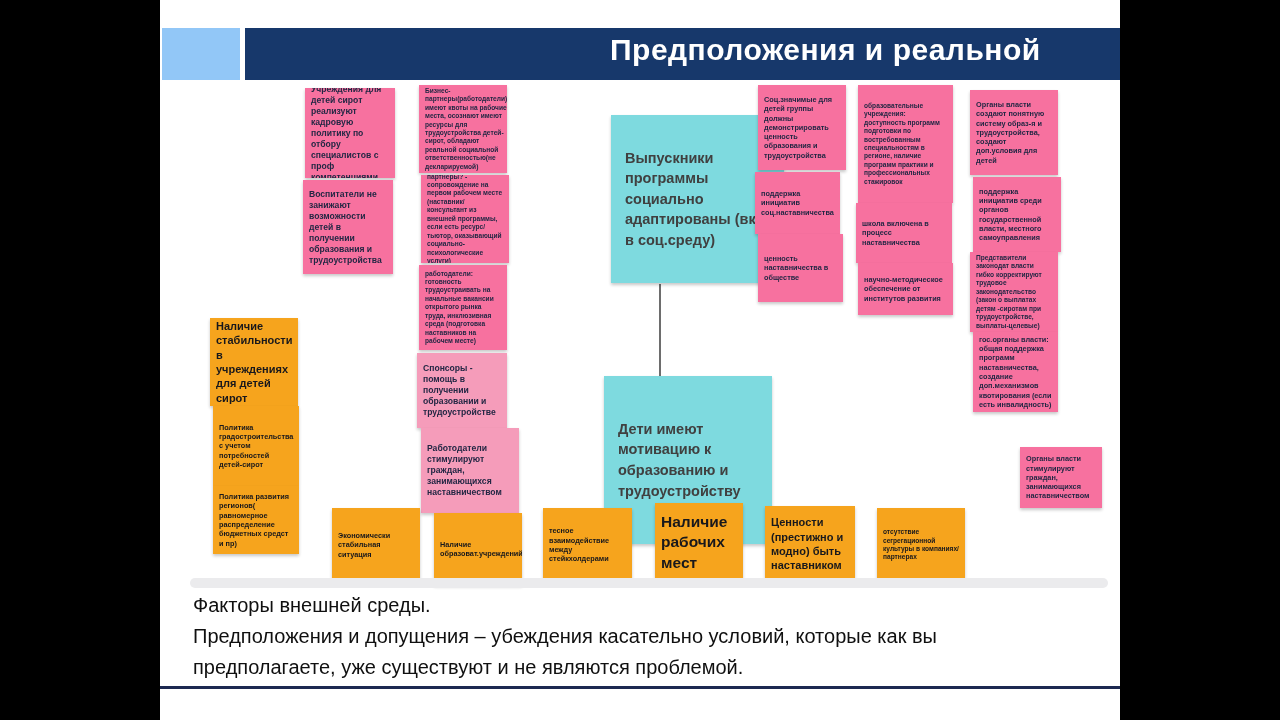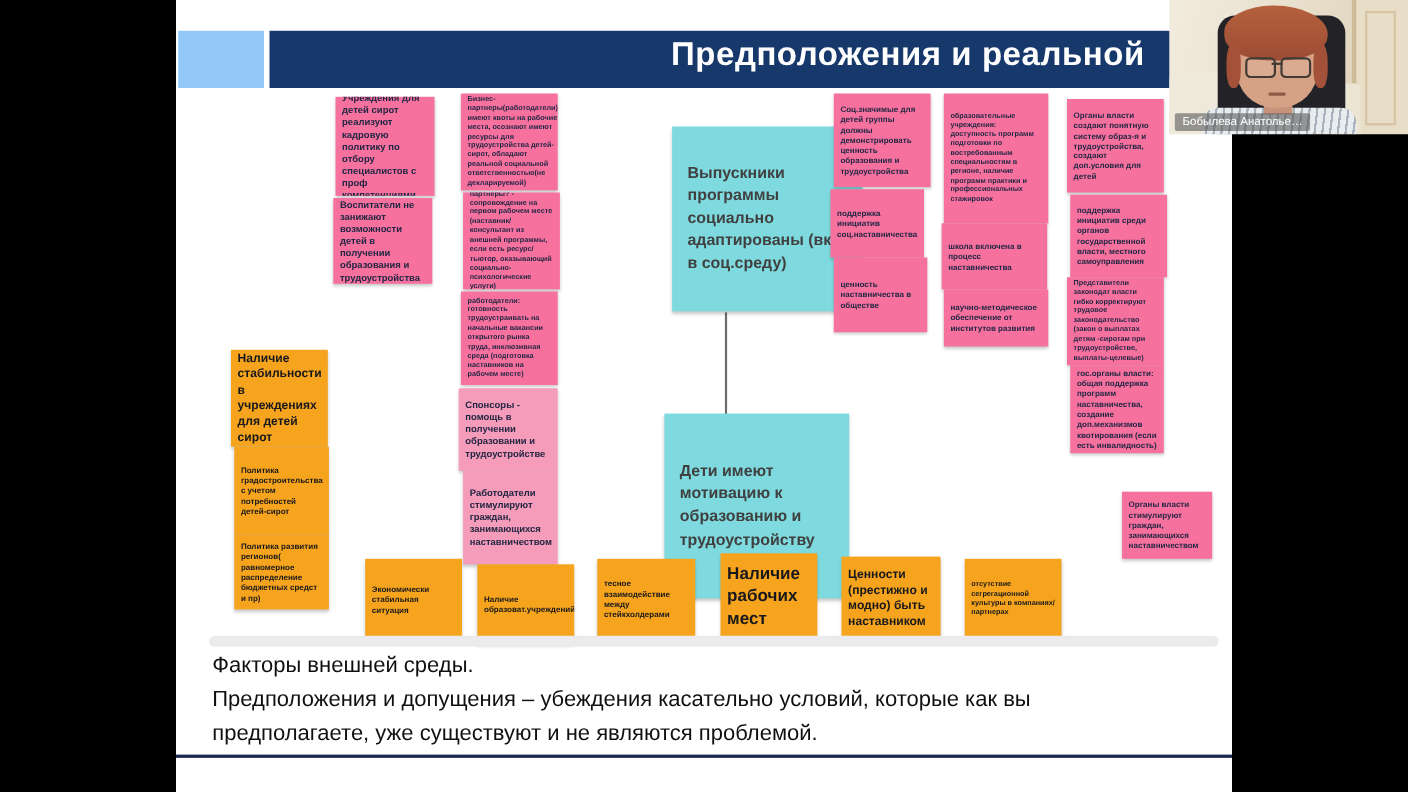--- a/index.html
+++ b/index.html
@@ -76,26 +76,26 @@
 
   <div class="accent-block"></div>
   <div class="title-bar"></div>
   <div class="title-text">Предположения и реальной</div>
 
   <div class="connector"></div>
   <div id="notes-layer">
       <div class="note cyan bold-cyan" style="left: 575px; top: 115px; width: 173px; height: 168px;">Выпускники программы социально адаптированы (вкл. в соц.среду)</div>
       <div class="note cyan bold-cyan" style="left: 568px; top: 376px; width: 168px; height: 168px;">Дети имеют мотивацию к образованию и трудоустройству</div>
       <div class="note pink size-8" style="left: 305px; top: 88px; width: 90px; height: 90px;">Учреждения для детей сирот реализуют кадровую политику по отбору специалистов с проф компетенциями</div>
-      <div class="note pink size-8" style="left: 303px; top: 180px; width: 90px; height: 78px;">Воспитатели не занижают возможности детей в получении образования и трудоустройства</div>
+      <div class="note pink size-8" style="left: 303px; top: 180px; width: 90px; height: 94px;">Воспитатели не занижают возможности детей в получении образования и трудоустройства</div>
       <div class="note pink size-6" style="left: 419px; top: 85px; width: 88px; height: 88px;">Бизнес-партнеры(работодатели) имеют квоты на рабочие места, осознают имеют ресурсы для трудоустройства детей-сирот, обладают реальной социальной ответственностью(не декларируемой)</div>
       <div class="note pink size-6" style="left: 421px; top: 175px; width: 88px; height: 88px;">партнеры? - сопровождение на первом рабочем месте (наставник/консультант из внешней программы, если есть ресурс/тьютор, оказывающий социально-психологические услуги)</div>
       <div class="note pink size-6" style="left: 419px; top: 265px; width: 88px; height: 85px;">работодатели: готовность трудоустраивать на начальные вакансии открытого рынка труда, инклюзивная среда (подготовка наставников на рабочем месте)</div>
       <div class="note pink-light size-8" style="left: 417px; top: 353px; width: 90px; height: 75px;">Спонсоры - помощь в получении образовании и трудоустройстве</div>
-      <div class="note pink-light size-8" style="left: 421px; top: 428px; width: 86px; height: 85px;">Работодатели стимулируют граждан, занимающихся наставничеством</div>
+      <div class="note pink-light size-8" style="left: 421px; top: 428px; width: 98px; height: 85px;">Работодатели стимулируют граждан, занимающихся наставничеством</div>
       <div class="note orange bold-11" style="left: 210px; top: 318px; width: 88px; height: 88px;">Наличие стабильности в учреждениях для детей сирот</div>
       <div class="note orange size-7" style="left: 213px; top: 406px; width: 86px; height: 80px;">Политика градостроительства с учетом потребностей детей-сирот</div>
       <div class="note orange size-7" style="left: 213px; top: 486px; width: 86px; height: 68px;">Политика развития регионов( равномерное распределение бюджетных средст и пр)</div>
       <div class="note pink size-7" style="left: 758px; top: 85px; width: 88px; height: 85px;">Соц.значимые для детей группы должны демонстрировать ценность образования и трудоустройства</div>
       <div class="note pink size-7" style="left: 755px; top: 172px; width: 85px; height: 62px;">поддержка инициатив соц.наставничества</div>
       <div class="note pink size-7" style="left: 758px; top: 234px; width: 85px; height: 68px;">ценность наставничества в обществе</div>
       <div class="note pink size-6" style="left: 858px; top: 85px; width: 95px; height: 118px;">образовательные учреждения: доступность программ подготовки по востребованным специальностям в регионе, наличие программ практики и профессиональных стажировок</div>
       <div class="note pink size-7" style="left: 856px; top: 203px; width: 96px; height: 60px;">школа включена в процесс наставничества</div>
       <div class="note pink size-7" style="left: 858px; top: 263px; width: 95px; height: 52px;">научно-методическое обеспечение от институтов развития</div>
       <div class="note pink size-7" style="left: 970px; top: 90px; width: 88px; height: 85px;">Органы власти создают понятную систему образ-я и трудоустройства, создают доп.условия для детей</div>
@@ -113,32 +113,14 @@
 
   <div class="canvas-edge"></div>
 
   <div class="footer-text">
     <p>Факторы внешней среды.</p>
     <p>Предположения и допущения – убеждения касательно условий, которые как вы предполагаете, уже существуют и не являются проблемой.</p>
   </div>
 
   <div class="bottom-rule"></div>
 
-  <div class="cam">
-    <div class="cam-door"></div>
-    <div class="cam-switch"></div>
-    <div class="cam-sofa"></div>
-    <div class="cam-sofa2"></div>
-    <div class="cam-chair"></div>
-    <div class="cam-torso"></div>
-    <div class="cam-neck"></div>
-    <div class="cam-head"></div>
-    <div class="cam-hair"></div>
-    <div class="cam-hair-l"></div>
-    <div class="cam-hair-r"></div>
-    <div class="cam-glasses left"></div>
-    <div class="cam-glasses right"></div>
-    <div class="cam-bridge"></div>
-    <div class="cam-mouth"></div>
-    <div class="cam-label">Бобылева Анатолье…</div>
-  </div>
 
 </div>
 
 </body></html>

